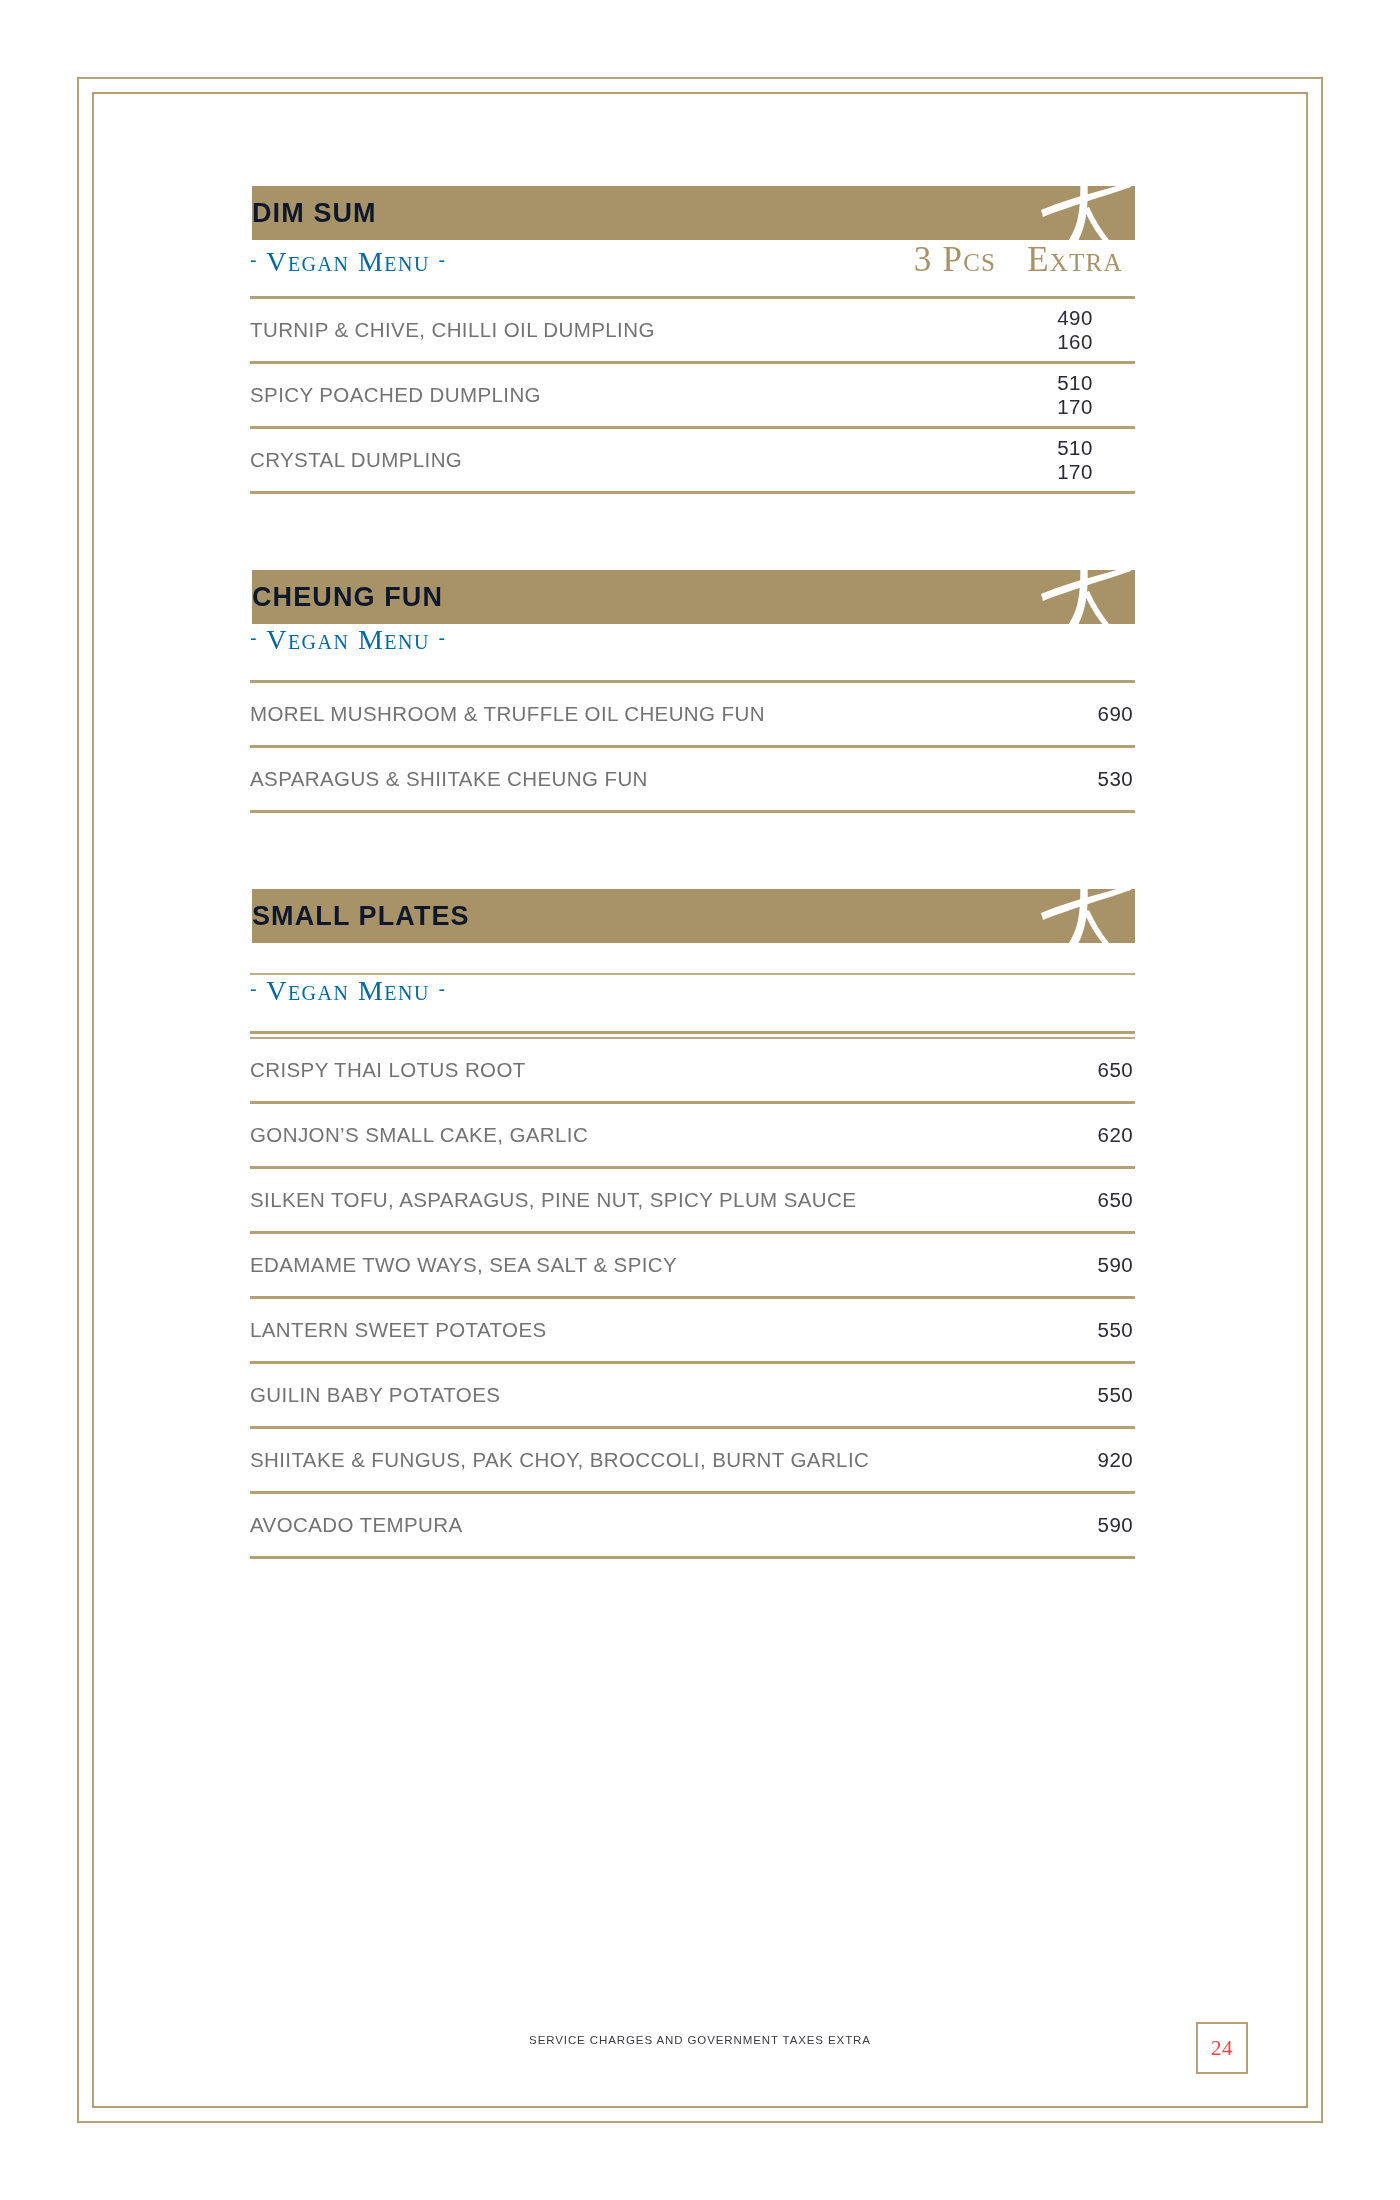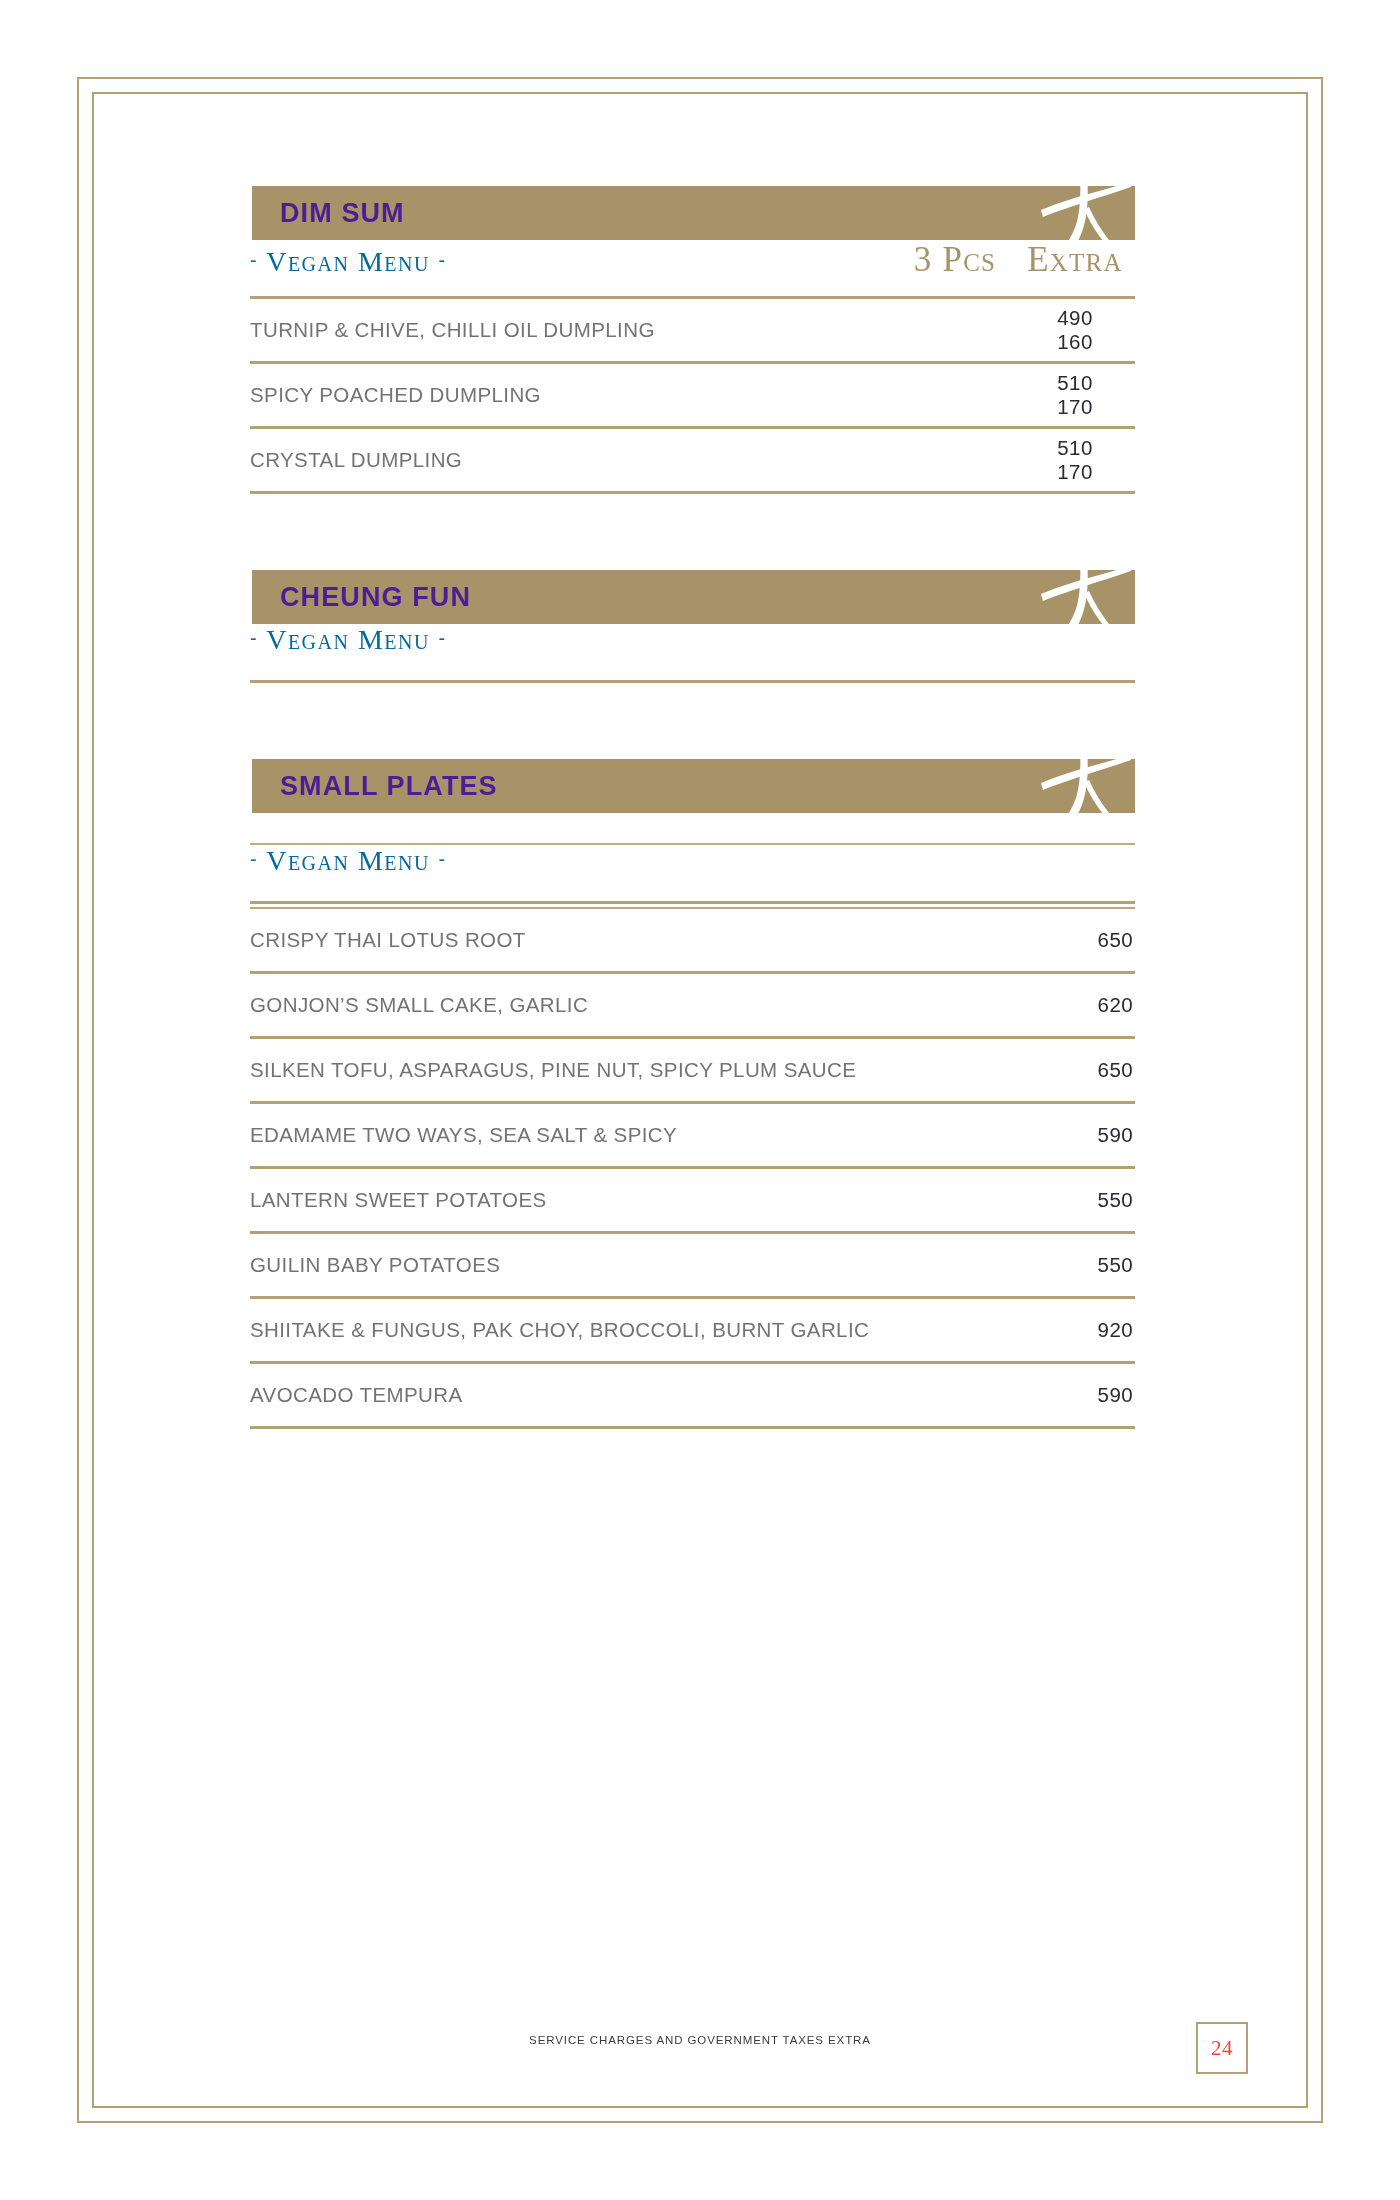--- a/index.html
+++ b/index.html
@@ -52,25 +52,24 @@
     height: 54px;
     background: #a89368;
     display: flex;
     align-items: center;
     overflow: visible;
   }
   .section-bar.indent  { margin-left: 2px;  width: 883px; }
   .section-bar.indent2 { margin-left: 2px;  width: 883px; }
 
   .section-title {
-    color: #4c1d95;
+    color: #0f172a;
     font-size: 27px;
     font-weight: bold;
     letter-spacing: 1.1px;
-    padding-left: 28px;
     font-family: "Liberation Sans", sans-serif;
   }
 
   
   .logo-mark {
     position: absolute;
     right: 2px;
     top: -16px;
     width: 96px;
     height: 86px;
@@ -271,20 +270,37 @@
       <div class="sub-row">
         <span class="vegan-label">
           <span class="dash">-</span>
           <span>Vegan Menu</span>
           <span class="dash">-</span>
         </span>
       </div>
 
       <div class="rule"></div>
 
+      <div class="items">
+        <div class="item-row">
+          <span class="item-name">MOREL MUSHROOM &amp; TRUFFLE OIL CHEUNG FUN</span>
+          <span class="item-prices">
+            <span class="price single">690</span>
+          </span>
+        </div>
+        <div class="rule"></div>
+
+        <div class="item-row">
+          <span class="item-name">ASPARAGUS &amp; SHIITAKE CHEUNG FUN</span>
+          <span class="item-prices">
+            <span class="price single">530</span>
+          </span>
+        </div>
+        <div class="rule"></div>
+      </div>
     </div>
 
     <div class="gap-lg"></div>
 
     <div class="section">
       <div class="section-bar indent2">
         <span class="section-title">SMALL PLATES</span>
         <svg class="logo-mark" viewBox="0 0 96 86">
           <path fill="#ffffff" d="M4 40 C20 33, 44 26, 62 21 C70 19, 80 16, 92 12 L94 17 C80 22, 66 26, 54 30 C36 36, 18 42, 6 47 Z"></path>
           <path fill="#ffffff" d="M50 3 C51 16, 51 28, 50 38 C49 50, 46 62, 40 73 C36 80, 31 84, 26 86 L22 82 C29 76, 35 66, 39 55 C43 43, 44 24, 43 4 Z"></path>

